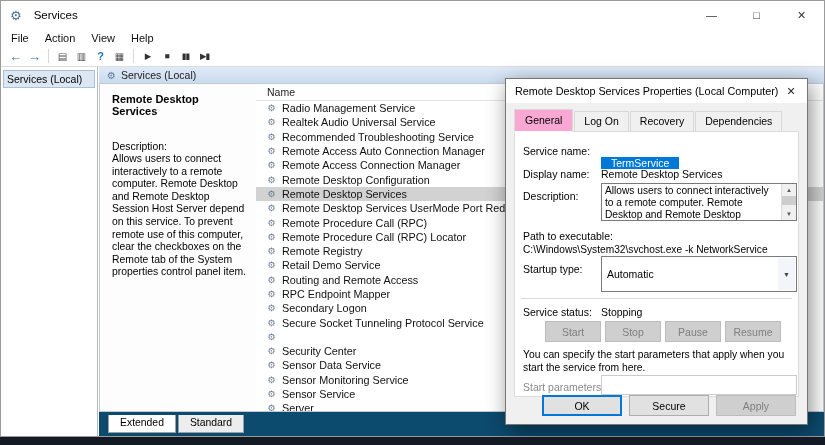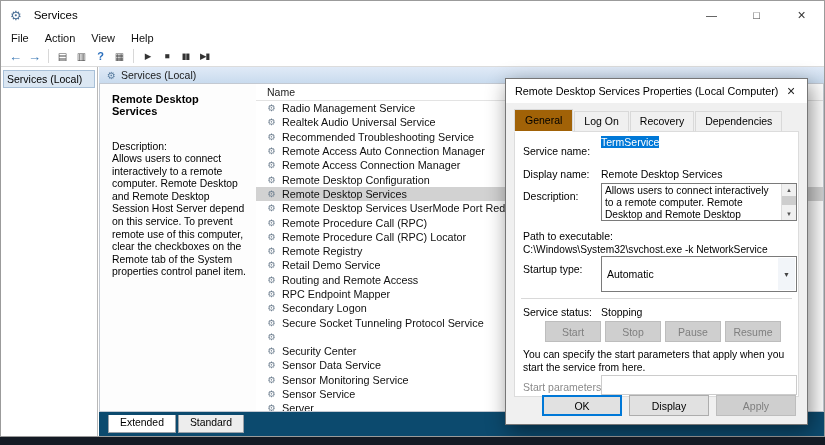--- a/index.html
+++ b/index.html
@@ -53,26 +53,26 @@
   .view-tabs { position:absolute; bottom:0; left:0; right:0; height:24px; background:#0c4a6e; display:flex; align-items:center; padding-left:9px; }
   .view-tab { font-size:10.4px; padding:2px 11px 4px; background:#ededed; border:1px solid #9aa0a8; border-top:none; margin-right:2px; color:#000; }
   .view-tab.active { background:#fff; }
 
   
   .dialog { position:absolute; left:505px; top:78px; width:303px; height:347px; background:#f0f0f0; border:1px solid #767676; box-shadow:3px 6px 20px rgba(0,0,0,0.45); }
   .dlg-title { height:24px; background:#fff; display:flex; align-items:center; padding-left:9px; font-size:10.8px; color:#000; }
   .dlg-close { position:absolute; top:0; right:0; width:32px; height:24px; display:flex; align-items:center; justify-content:center; font-size:14px; color:#222; }
   .dlg-tabs { display:flex; align-items:flex-end; padding:6px 8px 0; position:relative; z-index:2; margin-bottom:-1px; }
   .dlg-tab { padding:3px 9px 4px; background:#f0f0f0; border:1px solid #d9d9d9; border-bottom:1px solid #dcdcdc; font-size:10.5px; margin-right:1px; color:#000; }
-  .dlg-tab.active { background:#a16207; border-bottom:1px solid #fff; padding:4px 10px 5px; }
+  .dlg-tab.active { background:#f9a8d4; border-bottom:1px solid #fff; padding:4px 10px 5px; }
   .dlg-page { margin:0 8px; background:#fff; border:1px solid #dcdcdc; height:266px; position:relative; font-size:10.5px; }
 
   .fld-label { position:absolute; left:8px; color:#000; }
   .l-servicename { top:13px; }
-  .v-servicename { position:absolute; left:86px; top:4px; background:#0078d7; color:#fff; padding:0 0; }
+  .v-servicename { position:absolute; left:86px; top:25px; background:#0078d7; color:#fff; padding:0 10px; }
   .l-displayname { top:36px; }
   .v-displayname { position:absolute; left:86px; top:36px; }
   .l-description { top:58px; }
   .desc-box { position:absolute; left:86px; top:51px; width:196px; height:38px; border:1px solid #7a7a7a; background:#fff; overflow:hidden; }
   .desc-box-text { position:absolute; left:3px; top:1px; right:17px; font-size:10.2px; line-height:12.2px; }
   .desc-scroll { position:absolute; right:0; top:0; width:15px; height:100%; background:#f0f0f0; border-left:1px solid #dcdcdc; }
   .scroll-btn { position:absolute; width:100%; height:12px; display:flex; align-items:center; justify-content:center; font-size:6px; color:#555; }
   .scroll-btn.up { top:0; }
   .scroll-btn.down { bottom:0; }
   .scroll-thumb { position:absolute; top:12px; left:0; width:100%; height:9px; background:#cdcdcd; }
@@ -326,19 +326,19 @@
       </div>
 
       <div class="params-hint">You can specify the start parameters that apply when you start the service from here.</div>
 
       <span class="fld-label l-params">Start parameters:</span>
       <input class="params-input" style="">
     </div>
 
     <div class="dlg-footer">
       <div class="dlg-btn default">OK</div>
-      <div class="dlg-btn">Display</div>
+      <div class="dlg-btn">Secure</div>
       <div class="dlg-btn disabled">Apply</div>
     </div>
   </div>
 
   <div class="bottom-strip"></div>
 </div>
 
 </body></html>

